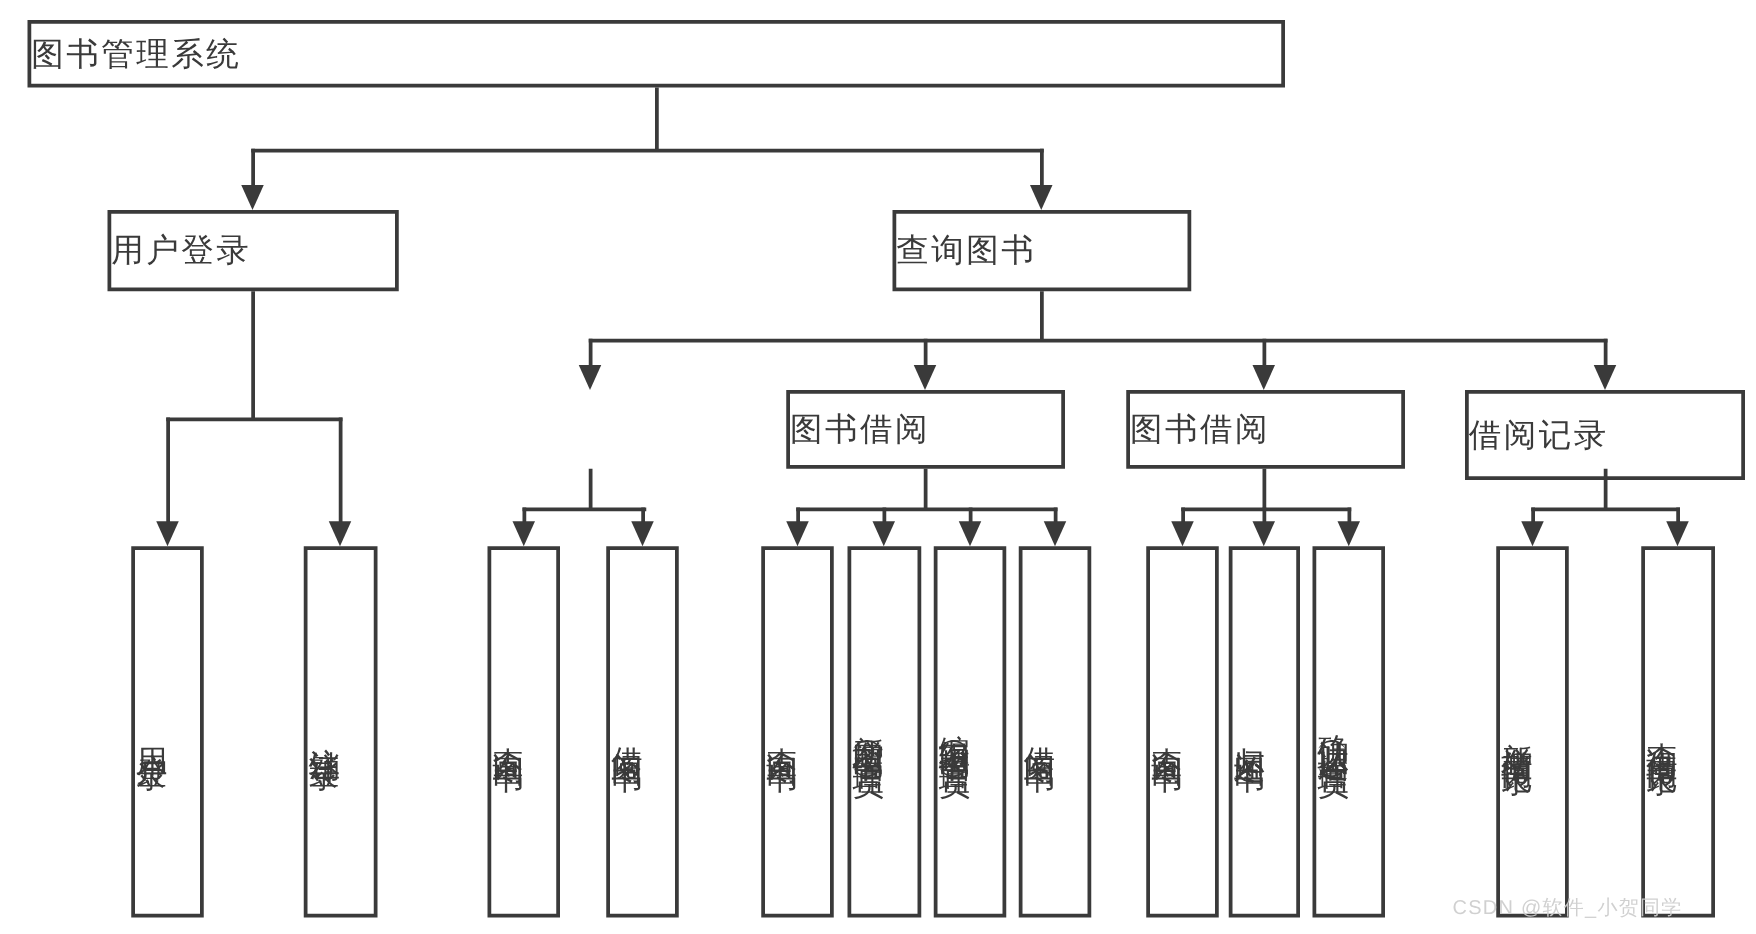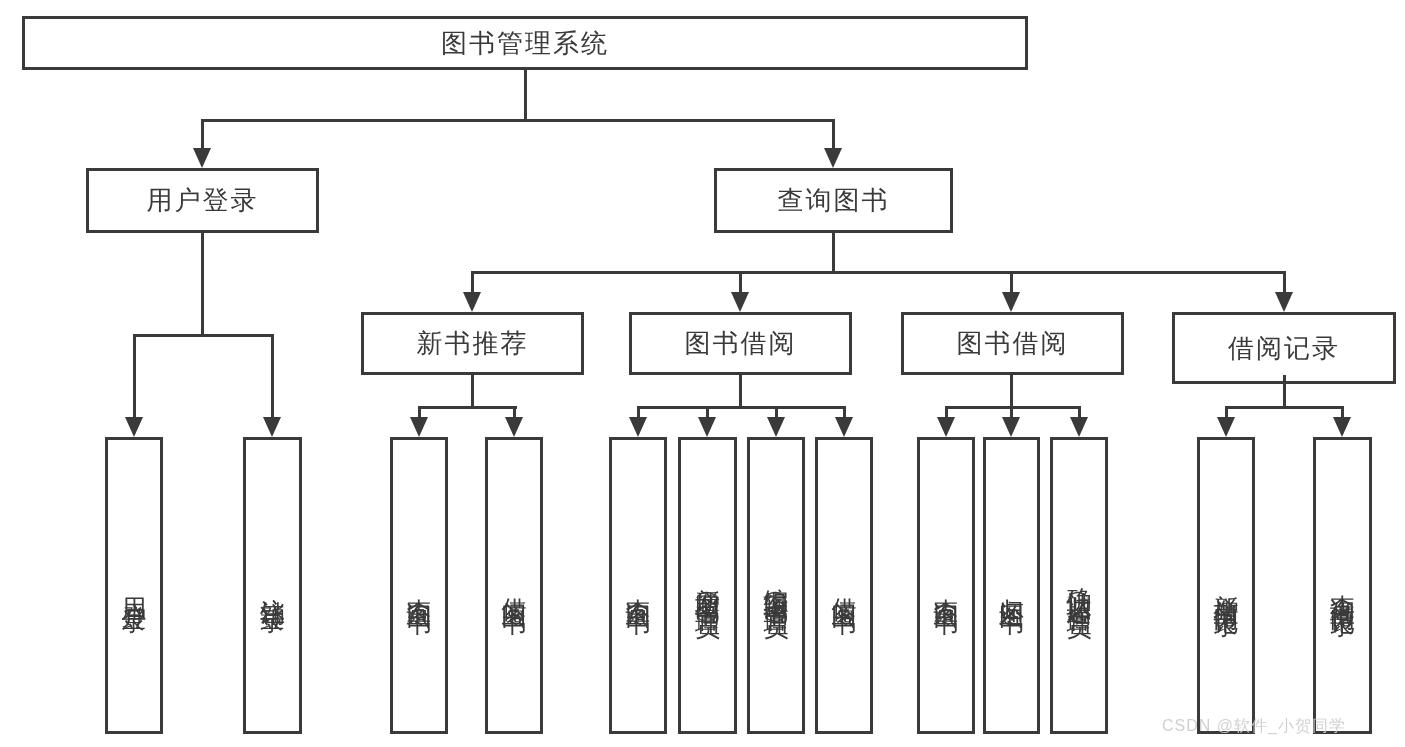--- a/index.html
+++ b/index.html
@@ -6,21 +6,21 @@
   html,body { background:#fff; }
   body { font-family:"Liberation Sans","DejaVu Sans",sans-serif; }
   .canvas {
     position:relative; width:1405px; height:747px;
     background:var(--background,#fff); overflow:hidden;
   }
   .node {
     position:absolute;
     border:3px solid var(--box_border,#3a3a3a);
     background:#fff;
-    display:flex; align-items:center; justify-content:center;
+    display:flex; align-items:center; justify-content:flex-start;
     color:var(--text,#3a3a3a);
   }
   .node .lbl { font-size:26px; letter-spacing:2px; white-space:nowrap; }
   .vnode .lbl {
     writing-mode:vertical-rl; text-orientation:mixed;
     font-size:25px; letter-spacing:4px; line-height:1; white-space:normal;
   }
   .vline { position:absolute; width:3px; background:var(--line,#3a3a3a); }
   .hline { position:absolute; height:3px; background:var(--line,#3a3a3a); }
   .arrow {
@@ -69,23 +69,20 @@
   <div class="hline" style="left:471px;top:271px;width:815px"></div>
   <div class="vline" style="left:471px;top:271px;height:24px"></div>
   <div class="vline" style="left:739px;top:271px;height:24px"></div>
   <div class="vline" style="left:1010px;top:271px;height:24px"></div>
   <div class="vline" style="left:1283px;top:271px;height:24px"></div>
   <div class="arrow" style="left:463px;top:292px"></div>
   <div class="arrow" style="left:731px;top:292px"></div>
   <div class="arrow" style="left:1002px;top:292px"></div>
   <div class="arrow" style="left:1275px;top:292px"></div>
 
-  <div class="node" style="left:361px;top:312px;width:223px;height:63px">
-    <span class="lbl">新书推荐</span>
-  </div>
   <div class="node" style="left:629px;top:312px;width:223px;height:63px">
     <span class="lbl">图书借阅</span>
   </div>
   <div class="node" style="left:901px;top:312px;width:223px;height:63px">
     <span class="lbl">图书借阅</span>
   </div>
   <div class="node" style="left:1172px;top:312px;width:224px;height:72px">
     <span class="lbl">借阅记录</span>
   </div>
 

